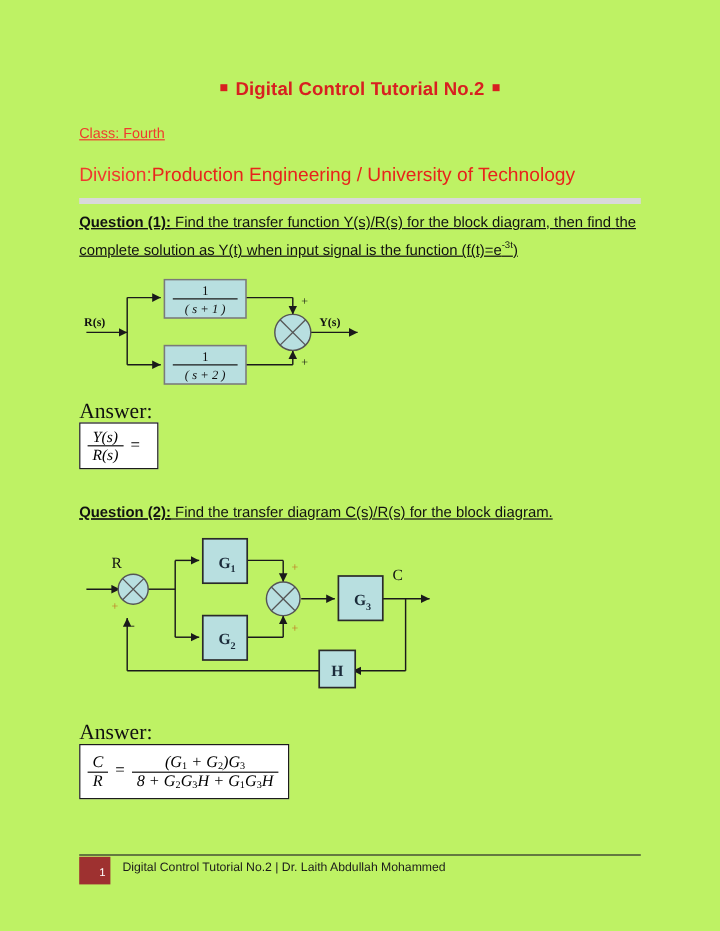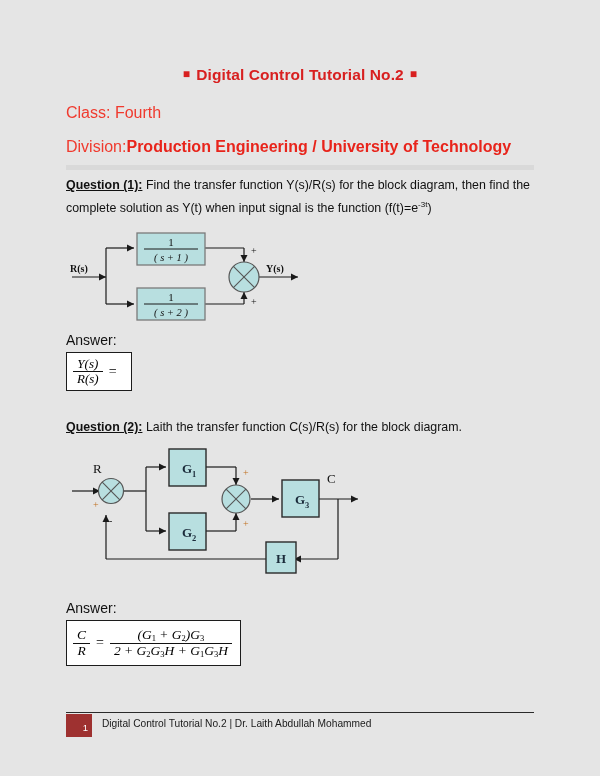--- a/index.html
+++ b/index.html
@@ -13,21 +13,21 @@
     position: relative;
     font-family: "Liberation Sans", sans-serif;
     color: #000000;
     overflow: hidden;
   }
 
   .page {
     position: absolute;
     left: 0; top: 0;
     width: 600px; height: 776px;
-    background: #e5e5e5;
+    background: #bef264;
   }
 
   
   .title {
     position: absolute;
     left: 66px; top: 66px;
     width: 468px;
     text-align: center;
     color: #d82020;
     font-weight: bold;
@@ -39,61 +39,64 @@
     font-size: 12px;
     vertical-align: 2px;
     padding: 0 6px;
   }
 
   
   .class-line {
     position: absolute;
     left: 66px; top: 104px;
     color: #f03a2e;
-    font-size: 16px;
+    font-size: 12px;
     white-space: nowrap;
+    text-decoration: underline;
   }
   .division-line {
     position: absolute;
     left: 66px; top: 138px;
     color: #f03a2e;
     font-size: 16px;
     white-space: nowrap;
   }
   .division-line .lbl { font-weight: normal; text-align: center; }
-  .division-line .val { font-weight: bold; color: #e8241b; }
+  .division-line .val { font-weight: normal; color: #e8241b; }
 
   
   .sep-band {
     position: absolute;
     left: 66px; top: 165px;
     width: 468px; height: 5px;
     background: #d9d9d9;
   }
 
   
   .qtext {
     position: absolute;
     font-size: 12.4px;
     line-height: 19px;
     color: #111;
+    text-decoration: underline;
   }
   .qtext .qlabel {
     font-weight: bold;
     text-decoration: underline;
   }
   .sup { font-size: 8px; vertical-align: super; }
 
   #question1 { left: 66px; top: 176px; width: 470px; }
   #question2 { left: 66px; top: 418px; width: 470px; }
 
   .answer-label {
     position: absolute;
-    font-size: 14px;
+    font-size: 18px;
     color: #111;
+    font-family: Liberation Serif, serif;
   }
   #answer1-label { left: 66px; top: 332px; }
   #answer2-label { left: 66px; top: 600px; }
 
   
   .formula-box {
     position: absolute;
     border: 1.6px solid #1c1c1c;
     background: #fff;
     padding: 3px 8px 3px 6px;
@@ -243,21 +246,21 @@
   <div class="formula-box" id="answer1-box">
     <span class="frac">
       <span class="num f-it">Y(s)</span>
       <span class="den f-it">R(s)</span>
     </span>
     <span class="eq">=</span>
   </div>
 
   <div class="qtext" id="question2">
     <span class="qlabel">Question (2):</span>
-    <span>Laith the transfer function C(s)/R(s) for the block diagram.</span>
+    <span>Find the transfer diagram C(s)/R(s) for the block diagram.</span>
   </div>
 
   <div class="diagram" id="diagram2">
     <svg width="300" height="135" viewBox="0 0 300 135">
       <defs>
         <marker id="ah2" markerWidth="7" markerHeight="7" refX="6" refY="3" orient="auto">
           <path d="M0,0 L6,3 L0,6 z" fill="#1a1a1a"></path>
         </marker>
         <marker id="ah2l" markerWidth="7" markerHeight="7" refX="6" refY="3" orient="auto">
           <path d="M0,0 L6,3 L0,6 z" fill="#1a1a1a"></path>
@@ -338,21 +341,21 @@
   <div class="answer-label" id="answer2-label">Answer:</div>
 
   <div class="formula-box" id="answer2-box">
     <span class="frac">
       <span class="num f-it">C</span>
       <span class="den f-it">R</span>
     </span>
     <span class="eq">=</span>
     <span class="frac">
       <span class="num"><span class="f-it">(G</span><span class="smlsub">1</span><span class="f-it"> + G</span><span class="smlsub">2</span><span class="f-it">)G</span><span class="smlsub">3</span></span>
-      <span class="den"><span class="f-it">2 + G</span><span class="smlsub">2</span><span class="f-it">G</span><span class="smlsub">3</span><span class="f-it">H + G</span><span class="smlsub">1</span><span class="f-it">G</span><span class="smlsub">3</span><span class="f-it">H</span></span>
+      <span class="den"><span class="f-it">8 + G</span><span class="smlsub">2</span><span class="f-it">G</span><span class="smlsub">3</span><span class="f-it">H + G</span><span class="smlsub">1</span><span class="f-it">G</span><span class="smlsub">3</span><span class="f-it">H</span></span>
     </span>
   </div>
 
   <div class="footer-rule"></div>
   <div class="footer-badge">
     <span class="num">1</span>
   </div>
   <div class="footer-text">Digital Control Tutorial No.2 | Dr. Laith Abdullah Mohammed</div>
 
 </div>

